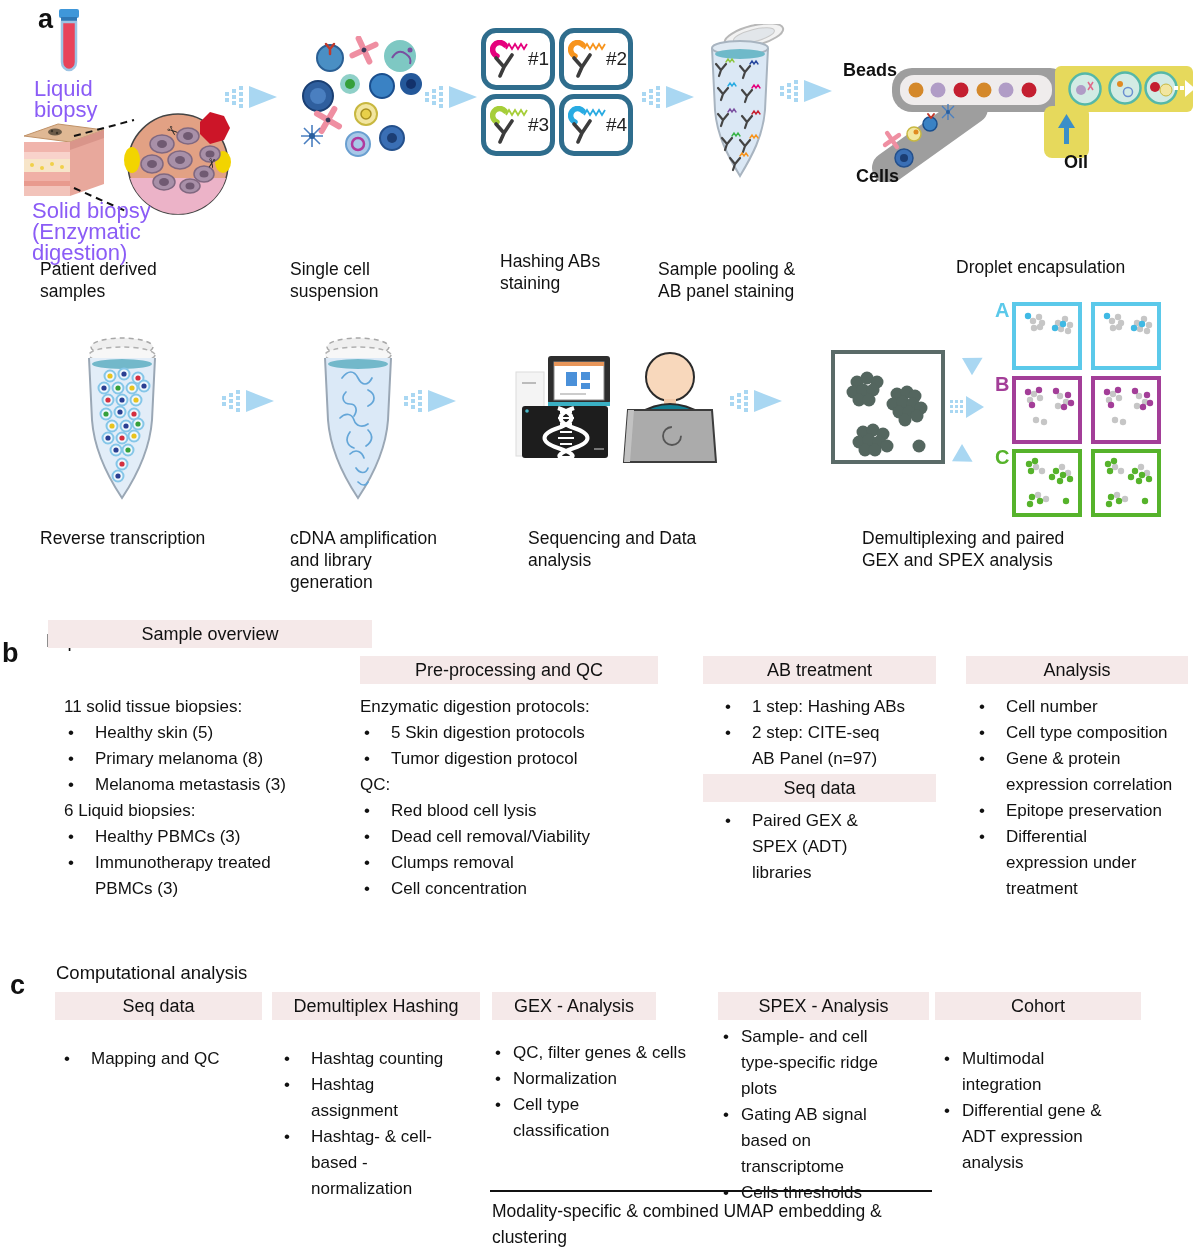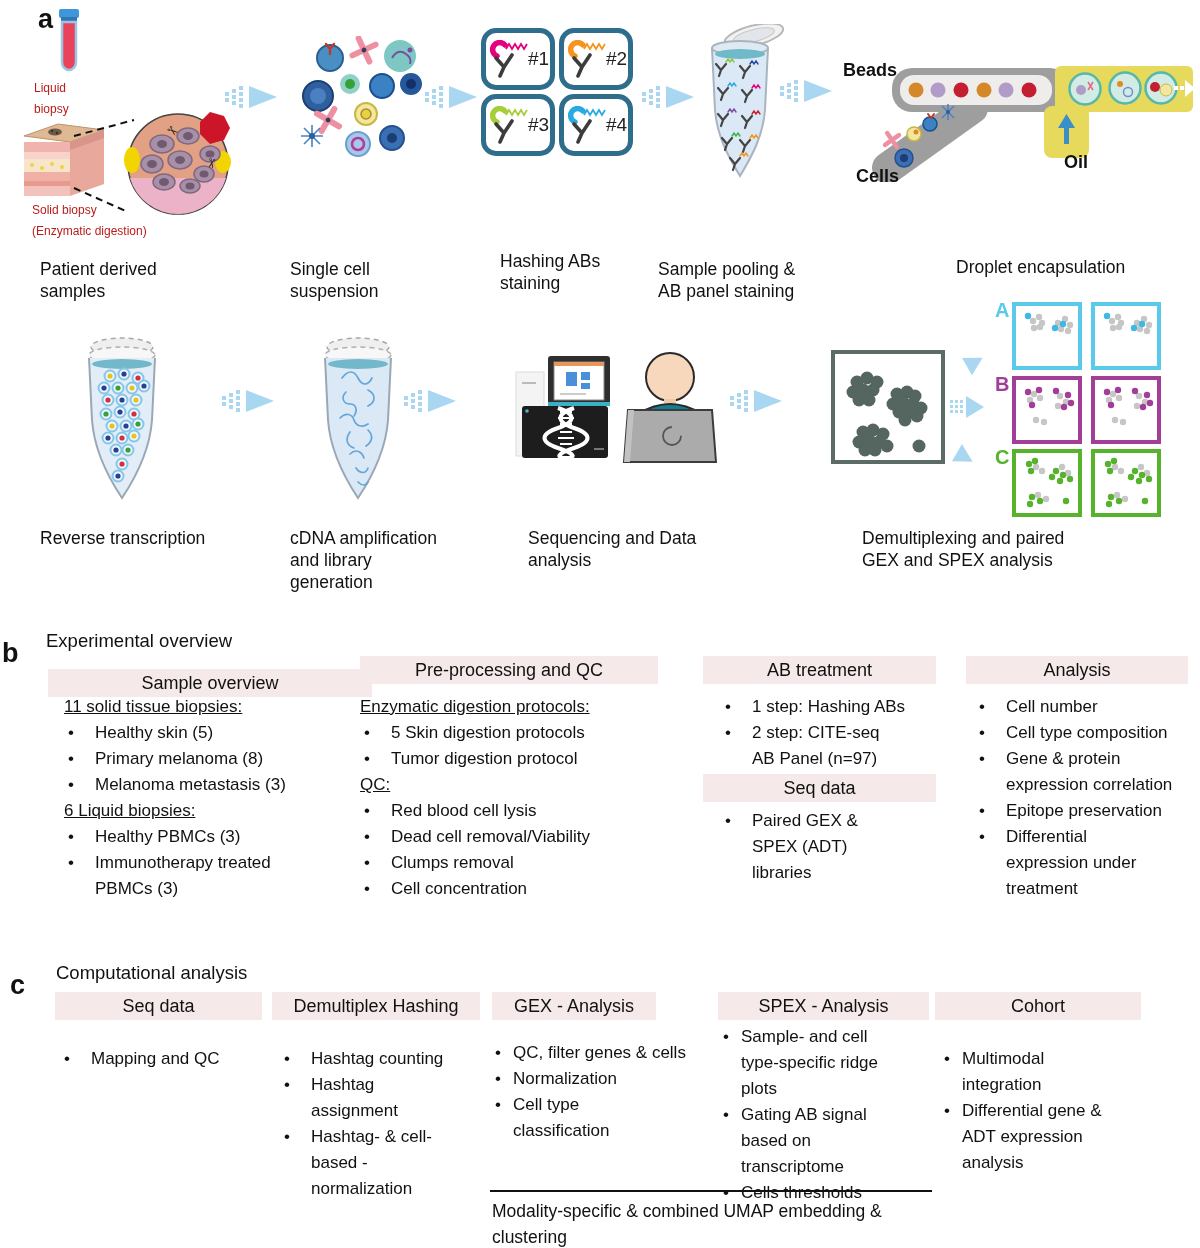--- a/index.html
+++ b/index.html
@@ -3,26 +3,26 @@
 <meta charset="utf-8">
 <style>
   *{margin:0;padding:0;box-sizing:border-box}
   html,body{background:#fff}
   body{font-family:"Liberation Sans",sans-serif;color:#111}
   .canvas{position:relative;width:1200px;height:1248px;background:#fff;overflow:hidden}
   .abs{position:absolute}
   .panel-letter{font-size:27px;font-weight:700;line-height:1}
   .sec-title{font-size:18.5px;font-weight:400}
   .step-label{font-size:17.5px;font-weight:400;line-height:22px;white-space:pre-line}
-  .cap{font-size:12px;color:#b91c1c;line-height:21px;white-space:pre-line}
+  .cap{font-size:22px;color:#8b5cf6;line-height:21px;white-space:pre-line}
   .flow-label{font-size:18px;font-weight:700}
   .hdr{background:#f5e9e9;height:28px;line-height:28px;text-align:center;font-size:18px;color:#111}
   .bcol{font-size:17px;line-height:26px}
   .it{white-space:pre-line;position:relative}
-  .u{text-decoration:underline}
+  .u{}
   .bl{position:relative}
   .ind-lg{padding-left:31px}
   .ind-sm{padding-left:19px}
   .bl.ind-lg::before{content:"\2022";position:absolute;left:4px}
   .bl.ind-sm::before{content:"\2022";position:absolute;left:1px}
   .hashbox{position:absolute;width:74px;height:62px;border:5px solid #2f6d8d;border-radius:15px;background:#fff;display:flex;align-items:center;justify-content:flex-start;padding-left:4px}
   .hashtag{font-size:19px;color:#222;margin-left:-2px}
   .groupletter{font-size:20px;font-weight:700;line-height:1}
   .dbox{position:absolute;width:70px;height:68px;background:#fff}
   .rule{position:absolute;background:#111;height:2px}
@@ -694,21 +694,21 @@
 and library
 generation</div>
   <div class="abs step-label" style="left:528px;top:527px;width:240px">Sequencing and Data
 analysis</div>
   <div class="abs step-label" style="left:862px;top:527px;width:260px">Demultiplexing and paired
 GEX and SPEX analysis</div>
 
   <div class="abs panel-letter" style="left:2px;top:640px">b</div>
   <div class="abs sec-title" style="left:46px;top:630px">Experimental overview</div>
 
-  <div class="abs hdr" style="left:48px;top:669px;width:324px">Sample overview</div>
+  <div class="abs hdr" style="left:48px;top:620px;width:324px">Sample overview</div>
   <div class="abs bcol" style="left:64px;top:694px;width:282px">
     <div class="it u">11 solid tissue biopsies:</div>
     <div class="it bl ind-lg">Healthy skin (5)</div>
     <div class="it bl ind-lg">Primary melanoma (8)</div>
     <div class="it bl ind-lg">Melanoma metastasis (3)</div>
     <div class="it u">6 Liquid biopsies:</div>
     <div class="it bl ind-lg">Healthy PBMCs (3)</div>
     <div class="it bl ind-lg">Immunotherapy treated
 PBMCs (3)</div>
   </div>

